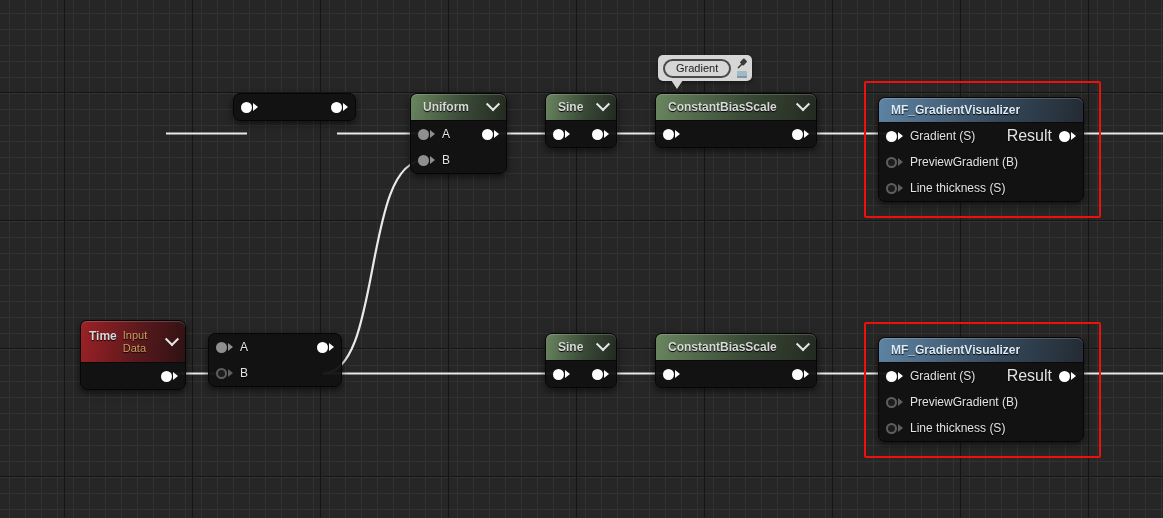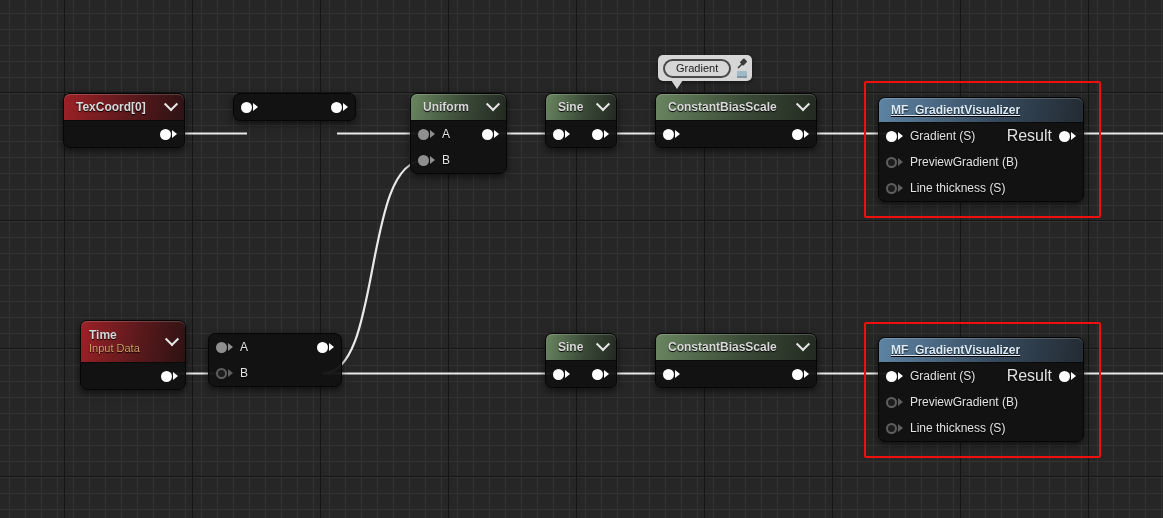--- a/index.html
+++ b/index.html
@@ -36,23 +36,23 @@
     box-shadow:inset 0 1px 0 rgba(255,255,255,0.18);
   }
   .hdr .ttl{
     font-size:12px;font-weight:bold;color:#d8d8d8;
     text-shadow:0 1px 1px #000;white-space:nowrap;
     margin:0 auto 0 4px;padding-right:6px;
   }
   .hdr-green{background:linear-gradient(100deg,#6a8660 0%,#3a4a37 55%,#232a21 100%);}
   .hdr-red{background:linear-gradient(100deg,#9c2126 0%,#5a191c 55%,#2e1213 100%);}
   .hdr-blue{background:linear-gradient(100deg,#5e84a4 0%,#35485a 60%,#232b33 100%);}
-  .hdr-blue .ttl{color:#dcebf7;text-decoration:underline;}
+  .hdr-blue .ttl{color:#dcebf7;}
   .hdr-tall{height:42px;flex-direction:row;}
-  .hdr-tall .tcol{display:flex;flex-direction:column;justify-content:center;margin-right:auto;}
+  .hdr-tall .tcol{display:flex;flex-direction:row;justify-content:center;margin-right:auto;}
   .hdr-tall .ttl{margin:0;line-height:14px;}
   .sub{font-size:11px;color:#cf9e63;text-shadow:0 1px 1px #000;line-height:13px;}
   .chev{
     width:8px;height:8px;flex:0 0 auto;
     border-right:2.2px solid #e6e6e6;border-bottom:2.2px solid #e6e6e6;
     transform:rotate(45deg) translate(-2px,-2px);
     margin-left:4px;
   }
   .rows{display:flex;flex-direction:column;}
   .row{display:flex;align-items:center;height:26px;padding:0 7px;}
@@ -101,34 +101,20 @@
     <path d="M798 133.5 H892"></path>
     <path d="M1065 133.5 H1163"></path>
     <path d="M167 373.5 H222"></path>
     <path d="M323 373.5 H559"></path>
     <path d="M323 373.5 C383 373.5 362 160.5 424 160.5"></path>
     <path d="M598 373.5 H669"></path>
     <path d="M798 373.5 H892"></path>
     <path d="M1065 373.5 H1163"></path>
   </svg>
 
-  <div class="node" style="left:63px;top:93px;width:120px;">
-    <div class="hdr hdr-red">
-      <span class="ttl">TexCoord[0]</span>
-      <span class="chev"></span>
-    </div>
-    <div class="rows">
-        <div class="row">
-      <span class="pin right">
-            <i class="dot"></i>
-            <i class="arr"></i>
-          </span>
-    </div>
-      </div>
-  </div>
 
   <div class="node" style="left:233px;top:93px;width:121px;">
     <div class="rows">
         <div class="row">
       <span class="pin">
             <i class="dot"></i>
             <i class="arr"></i>
           </span>
       <span class="pin right">
             <i class="dot"></i>

